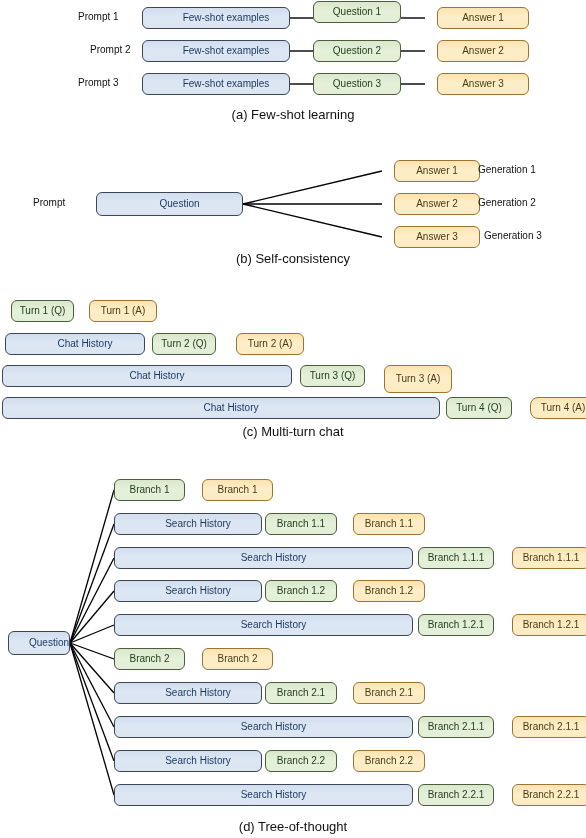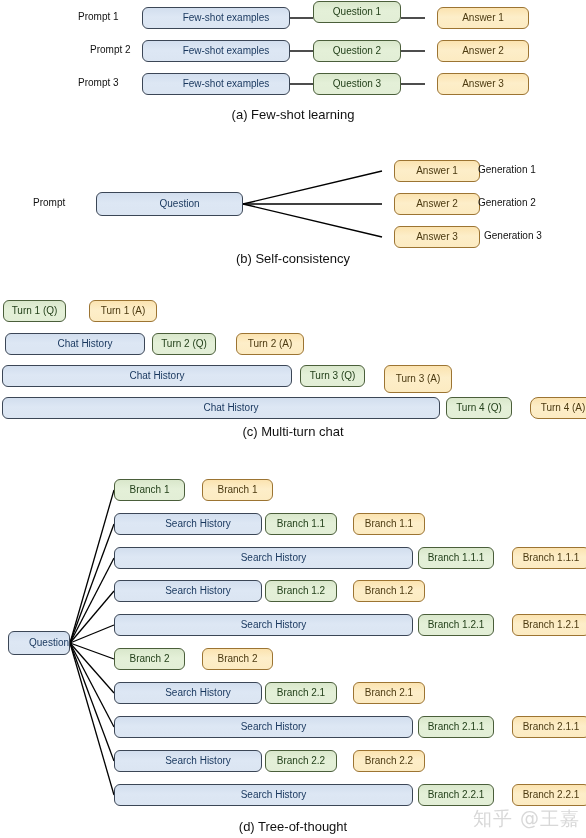--- a/index.html
+++ b/index.html
@@ -130,21 +130,21 @@
       <div class="caption" style="left: 0px; width: 586px; top: 108px;">(a) Few-shot learning</div>
       <div class="label" style="left: 33px; top: 198px;">Prompt</div>
       <div class="box blue" style="left: 96px; top: 192px; width: 147px; height: 24px;">Question</div>
       <div class="box yellow" style="left: 382px; top: 160px; width: 86px; height: 22px;">Answer 1</div>
       <div class="label" style="left: 478px; top: 165px;">Generation 1</div>
       <div class="box yellow" style="left: 382px; top: 193px; width: 86px; height: 22px;">Answer 2</div>
       <div class="label" style="left: 478px; top: 198px;">Generation 2</div>
       <div class="box yellow" style="left: 382px; top: 226px; width: 86px; height: 22px;">Answer 3</div>
       <div class="label" style="left: 478px; top: 231px; margin-left: 6px;">Generation 3</div>
       <div class="caption" style="left: 0px; width: 586px; top: 252px;">(b) Self-consistency</div>
-      <div class="box green" style="left: 3px; top: 300px; width: 63px; height: 22px;">Turn 1 (Q)</div>
+      <div class="box green" style="left: 11px; top: 300px; width: 63px; height: 22px;">Turn 1 (Q)</div>
       <div class="box yellow" style="left: 77px; top: 300px; width: 68px; height: 22px;">Turn 1 (A)</div>
       <div class="box blue" style="left: 5px; top: 333px; width: 140px; height: 22px;">Chat History</div>
       <div class="box green" style="left: 152px; top: 333px; width: 64px; height: 22px;">Turn 2 (Q)</div>
       <div class="box yellow" style="left: 224px; top: 333px; width: 68px; height: 22px;">Turn 2 (A)</div>
       <div class="box blue" style="left: 2px; top: 365px; width: 290px; height: 22px;">Chat History</div>
       <div class="box green" style="left: 300px; top: 365px; width: 65px; height: 22px;">Turn 3 (Q)</div>
       <div class="box yellow" style="left: 372px; top: 365px; width: 68px; height: 28px;">Turn 3 (A)</div>
       <div class="box blue" style="left: 2px; top: 397px; width: 438px; height: 22px;">Chat History</div>
       <div class="box green" style="left: 446px; top: 397px; width: 66px; height: 22px;">Turn 4 (Q)</div>
       <div class="box yellow" style="left: 518px; top: 397px; width: 66px; height: 22px; border-radius: 8px;">Turn 4 (A)</div>
@@ -173,14 +173,13 @@
       <div class="box green" style="left: 418px; top: 716px; width: 76px; height: 22px;">Branch 2.1.1</div>
       <div class="box yellow" style="left: 500px; top: 716px; width: 78px; height: 22px;">Branch 2.1.1</div>
       <div class="box blue" style="left: 114px; top: 750px; width: 148px; height: 22px;">Search History</div>
       <div class="box green" style="left: 265px; top: 750px; width: 72px; height: 22px;">Branch 2.2</div>
       <div class="box yellow" style="left: 341px; top: 750px; width: 72px; height: 22px;">Branch 2.2</div>
       <div class="box blue" style="left: 114px; top: 784px; width: 299px; height: 22px;">Search History</div>
       <div class="box green" style="left: 418px; top: 784px; width: 76px; height: 22px;">Branch 2.2.1</div>
       <div class="box yellow" style="left: 500px; top: 784px; width: 78px; height: 22px;">Branch 2.2.1</div>
       <div class="caption" style="left: 0px; width: 586px; top: 820px;">(d) Tree-of-thought</div>
     </div>
-  <div class="watermark">知乎 @王嘉</div>
 </div>
 
 </body></html>

